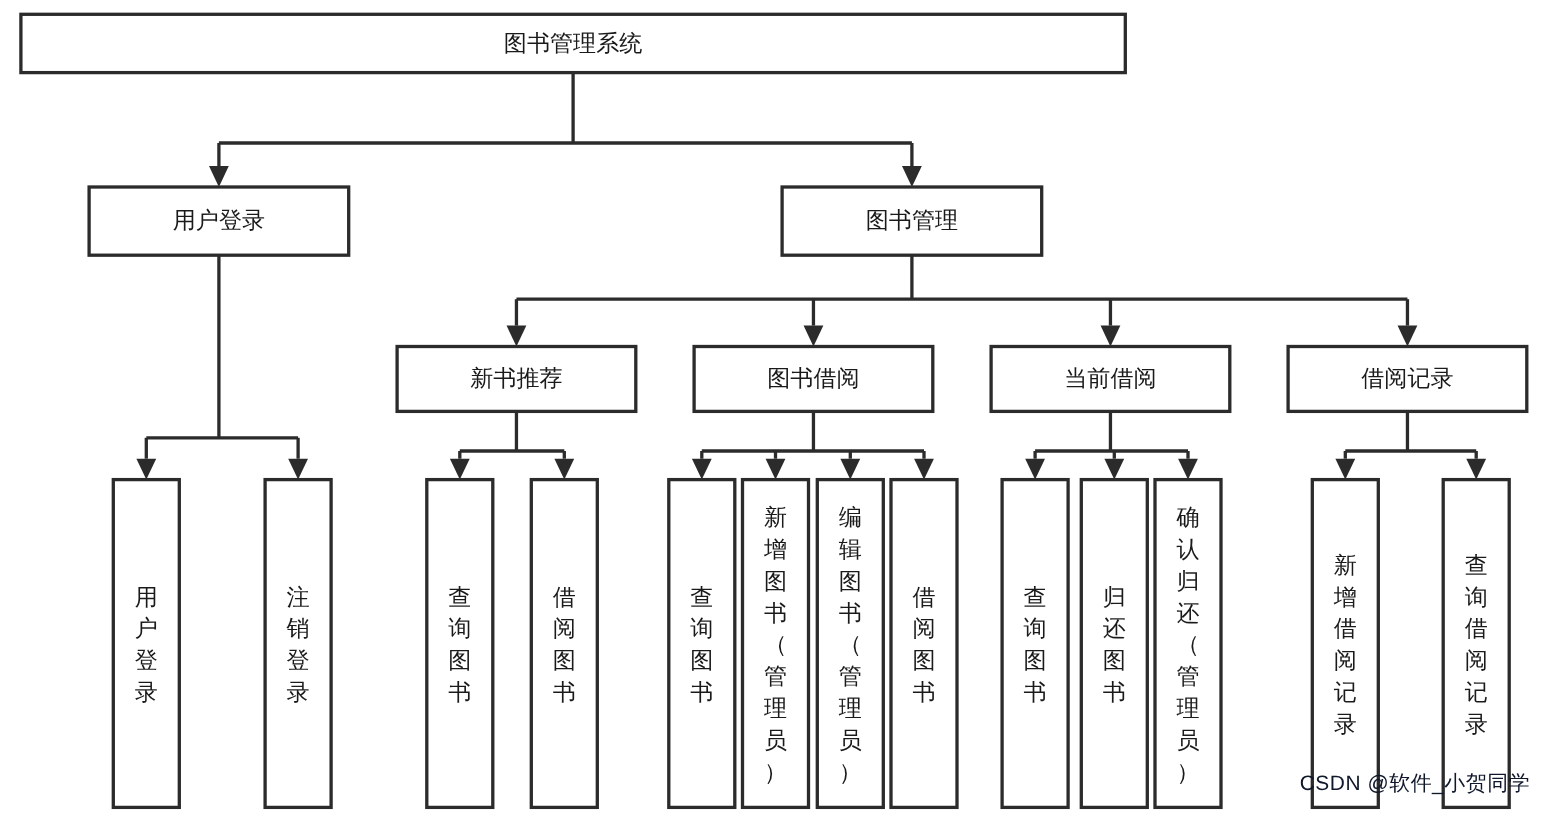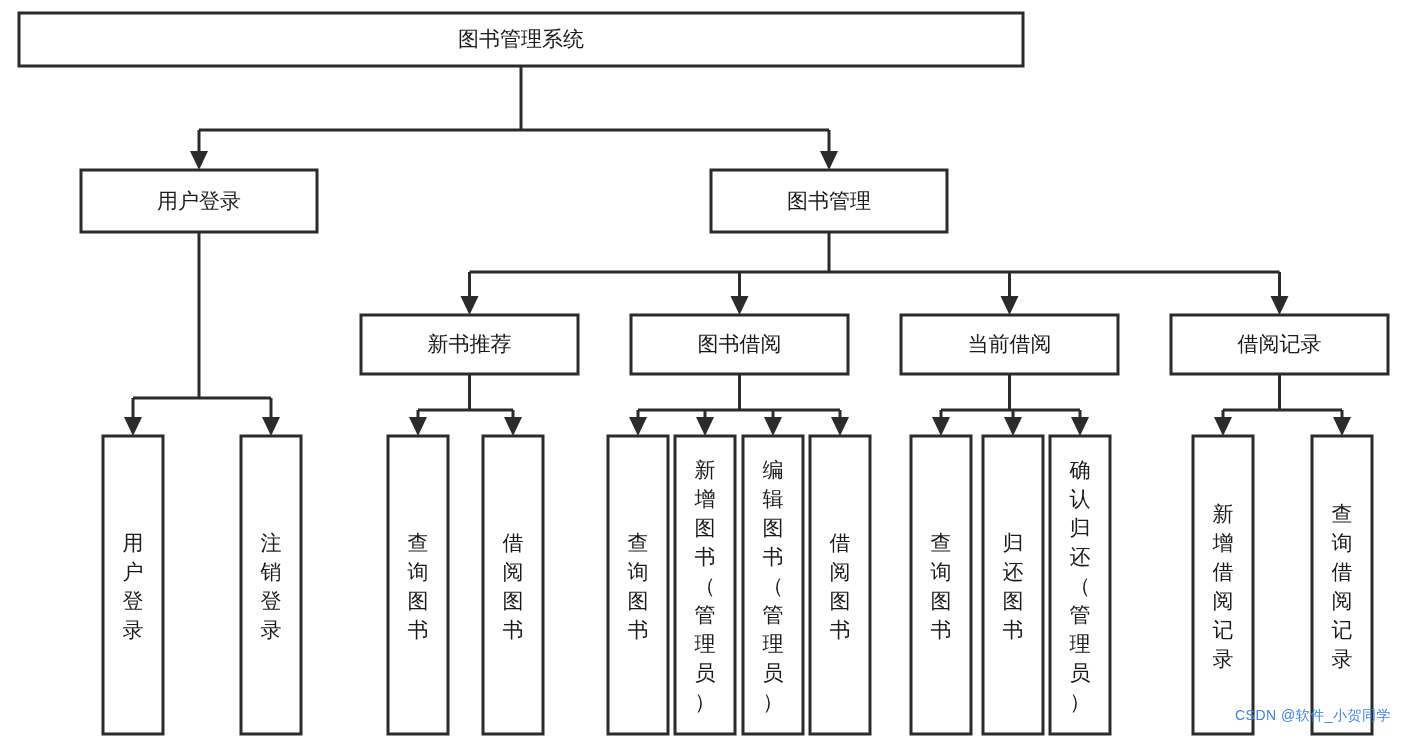--- a/index.html
+++ b/index.html
@@ -50,22 +50,22 @@
   }
   .arrow-head {
     fill: #2b2b2b;
     stroke: none;
   }
   .watermark {
     position: absolute;
     right: 14px;
     bottom: 8px;
     font-family: "Liberation Sans", "DejaVu Sans", sans-serif;
-    font-size: 14px;
-    color: #3b82f6;
+    font-size: 19px;
+    color: #0f172a;
     letter-spacing: 0.5px;
     white-space: nowrap;
     user-select: none;
   }
 </style>
 </head>
 <body>
 
 <div id="diagram-root">
   <svg id="flowchart" width="1405" height="747" viewBox="0 0 1405 747">

